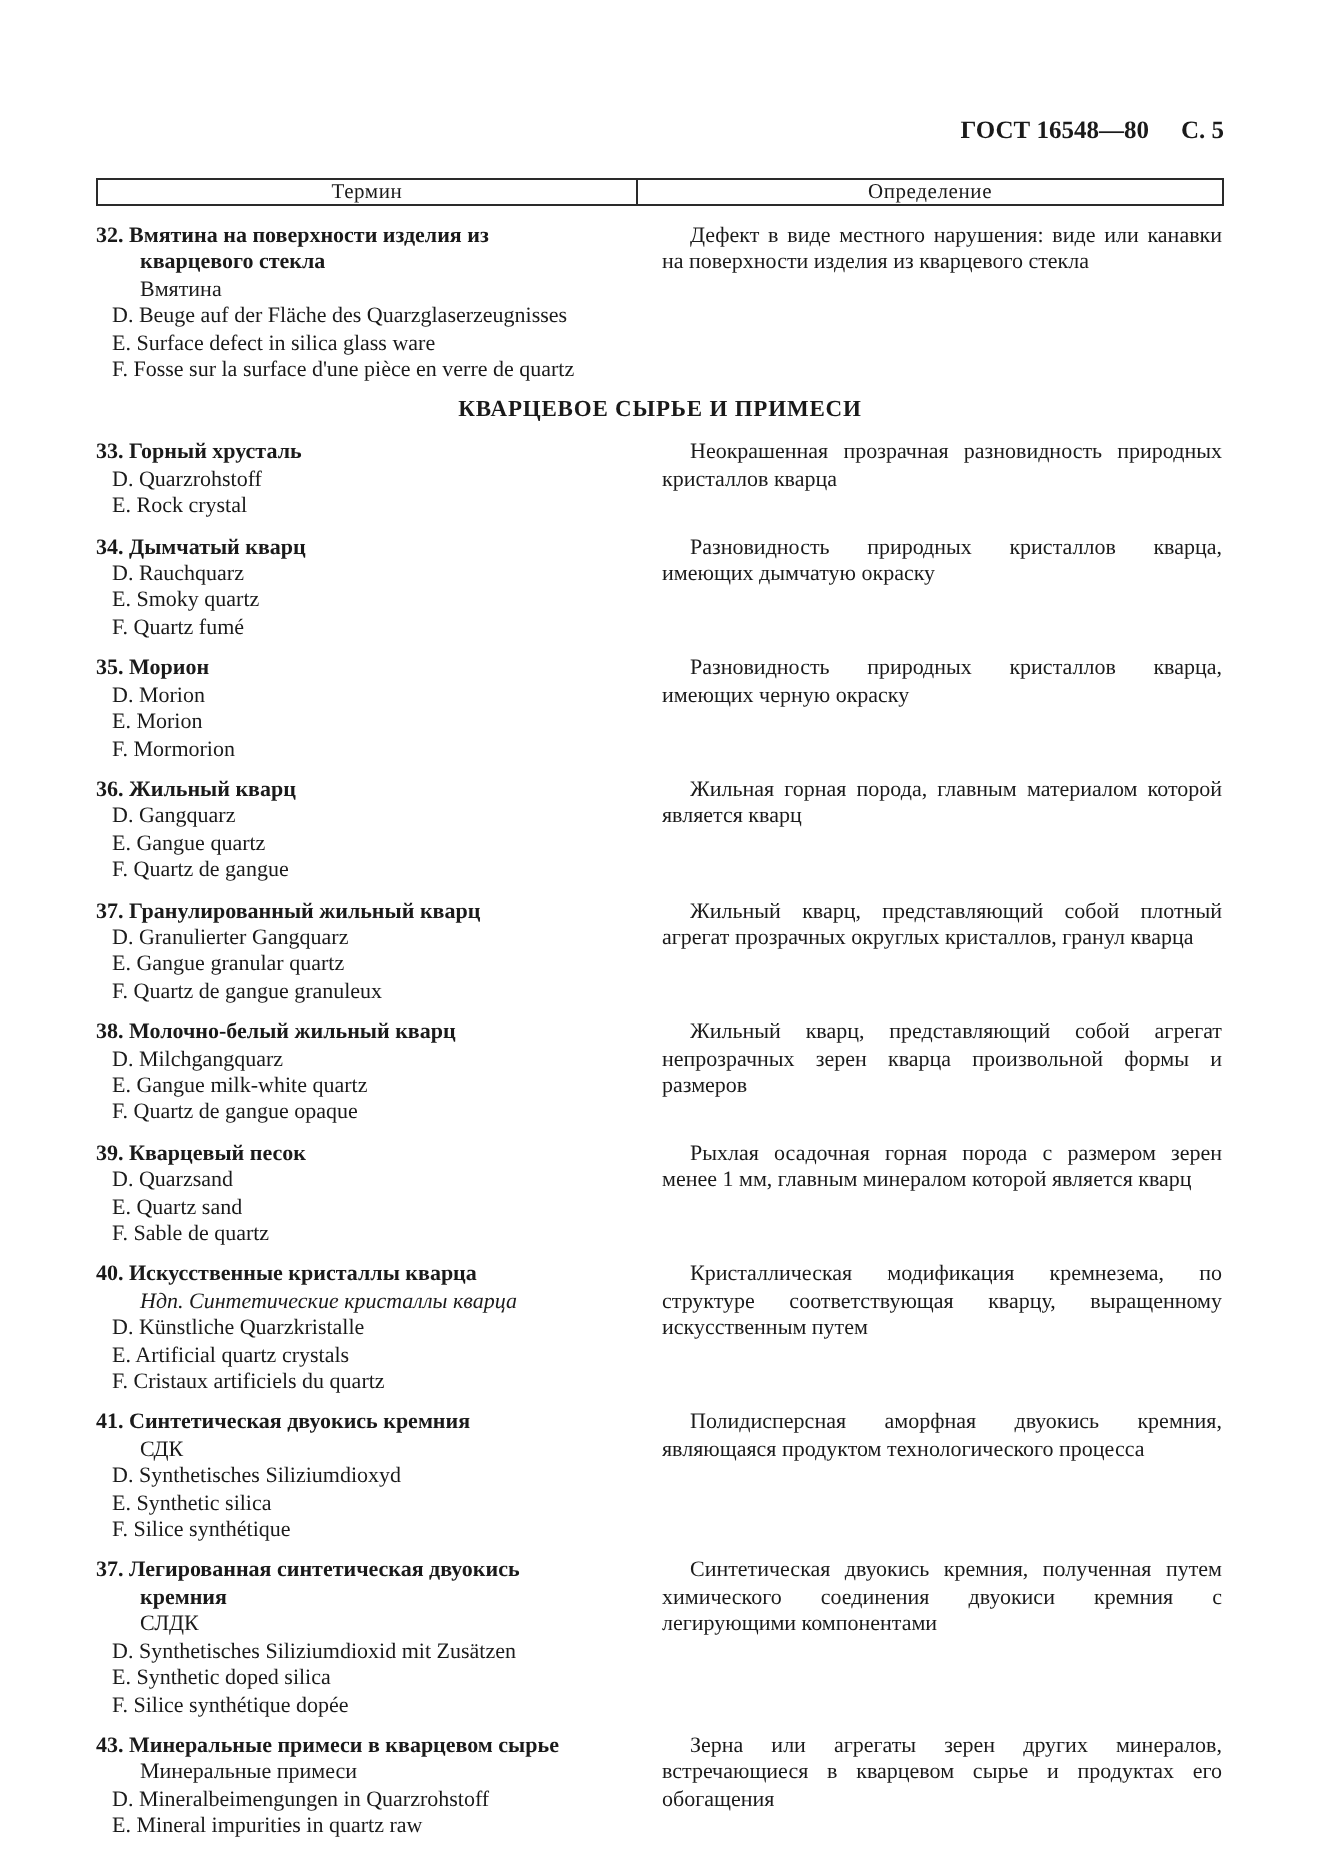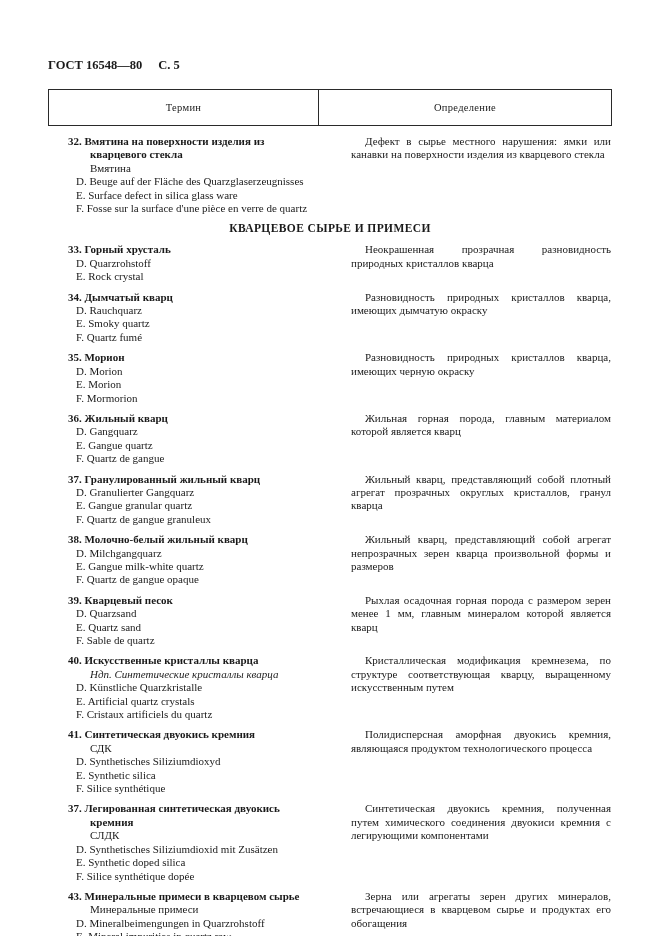--- a/index.html
+++ b/index.html
@@ -4,35 +4,35 @@
 <style>
   * { margin:0; padding:0; box-sizing:border-box; }
   html, body { background:#ffffff; }
   body {
     width:661px; height:936px; overflow:hidden; position:relative;
     font-family:"Liberation Serif", serif;
     font-size:11px; color:#1a1a1a;
   }
   .page { position:absolute; inset:0; padding:58px 49px 30px 48px; }
   .page-header {
-    text-align:left; font-weight:bold; font-size:12.5px;
+    text-align:right; font-weight:bold; font-size:12.5px;
     margin-bottom:16px; white-space:nowrap;
   }
   .page-header .doc-number { margin-right:16px; }
   .table-head {
-    display:flex; border:1px solid #2a2a2a; height:37px; align-items:stretch;
+    display:flex; border:1px solid #2a2a2a; height:14px; align-items:stretch;
   }
   .th {
     display:flex; align-items:center; justify-content:center;
     font-size:10.5px; letter-spacing:0.3px;
   }
   .th-term { width:270px; border-right:1px solid #2a2a2a; }
   .th-def  { flex:1; }
   .table-body { padding-top:9px; }
-  .row { display:flex; margin-bottom:7px;margin-left:20px; }
+  .row { display:flex; margin-bottom:7px; }
   .term-cell { width:270px; padding-right:16px; }
   .def-cell {
     flex:1; padding-left:13px; padding-right:1px;
     text-align:justify; text-indent:14px; line-height:1.22;
   }
   .term-main {
     font-weight:bold; padding-left:22px; text-indent:-22px; line-height:1.22;
   }
   .extra-plain { padding-left:22px; line-height:1.22; }
   .extra-ndp   { padding-left:22px; line-height:1.22; font-style:italic; }
@@ -58,21 +58,21 @@
 
   <div class="table-body" id="table-body">
       <div class="row">
         <div class="term-cell">
           <div class="term-main"><span>32.</span> <span>Вмятина на поверхности изделия из кварцевого стекла</span></div>
           <div class="extra-plain">Вмятина</div>
           <div class="lang-line"><span>D.</span> <span>Beuge auf der Fläche des Quarzglaserzeugnisses</span></div>
           <div class="lang-line"><span>E.</span> <span>Surface defect in silica glass ware</span></div>
           <div class="lang-line"><span>F.</span> <span>Fosse sur la surface d'une pièce en verre de quartz</span></div>
         </div>
-        <div class="def-cell">Дефект в сырье местного нарушения: ямки или канавки на поверхности изделия из кварцевого стекла</div>
+        <div class="def-cell">Дефект в виде местного нарушения: виде или канавки на поверхности изделия из кварцевого стекла</div>
       </div>
       <div class="section-heading">КВАРЦЕВОЕ СЫРЬЕ И ПРИМЕСИ</div>
       <div class="row">
         <div class="term-cell">
           <div class="term-main"><span>33.</span> <span>Горный хрусталь</span></div>
           <div class="lang-line"><span>D.</span> <span>Quarzrohstoff</span></div>
           <div class="lang-line"><span>E.</span> <span>Rock crystal</span></div>
         </div>
         <div class="def-cell">Неокрашенная прозрачная разновидность природных кристаллов кварца</div>
       </div>

